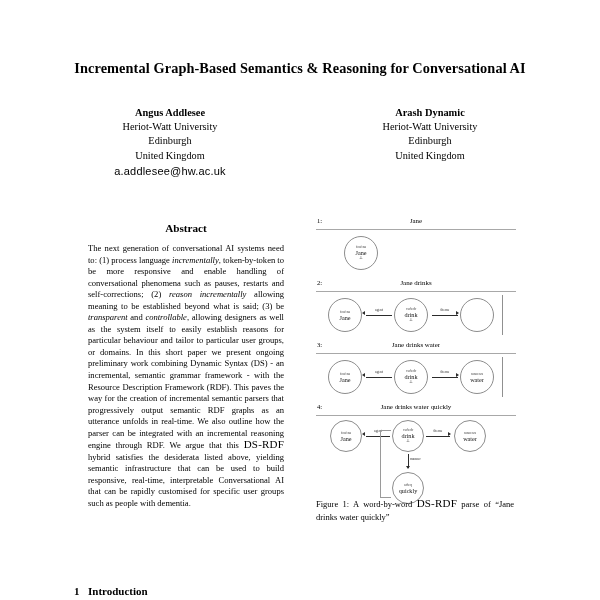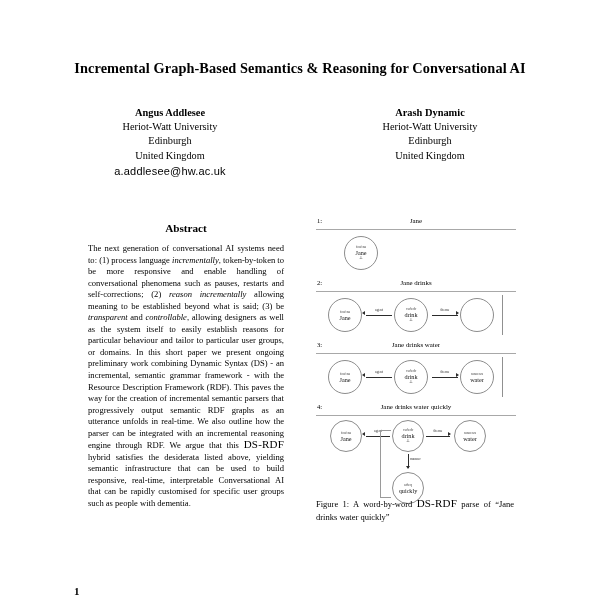--- a/index.html
+++ b/index.html
@@ -260,20 +260,21 @@
       <div>United Kingdom</div>
     </div>
   </div>
 
   <div class="col-left">
     <div class="abstract-head">Abstract</div>
     <p class="body-text"><span>The next generation of conversational AI systems need to: (1) process language </span><em>incrementally</em><span>, token-by-token to be more responsive and enable handling of conversational phenomena such as pauses, restarts and self-corrections; (2) </span><em>reason incrementally</em><span> allowing meaning to be established beyond what is said; (3) be </span><em>transparent</em><span> and </span><em>controllable</em><span>, allowing designers as well as the system itself to easily establish reasons for particular behaviour and tailor to particular user groups, or domains. In this short paper we present ongoing preliminary work combining Dynamic Syntax (DS) - an incremental, semantic grammar framework - with the Resource Description Framework (RDF). This paves the way for the creation of incremental semantic parsers that progressively output semantic RDF graphs as an utterance unfolds in real-time. We also outline how the parser can be integrated with an incremental reasoning engine through RDF. We argue that this </span><span class="sc">DS-RDF</span><span> hybrid satisfies the desiderata listed above, yielding semantic infrastructure that can be used to build responsive, real-time, interpretable Conversational AI that can be rapidly customised for specific user groups such as people with dementia.</span></p>
   </div>
 
   <div class="section-num">1</div>
+  <div class="section-head">Introduction</div>
 
   <div class="figure">
 
     <div class="fig-row" style="top:0px;">
       <div class="fig-row-head">
         <span class="fig-row-num">1:</span>
         <span class="fig-row-words">Jane</span>
       </div>
       <div class="fig-canvas" style="height:48px;">
         <div class="node" style="left:28px; top:6px; width:34px; height:34px;">

